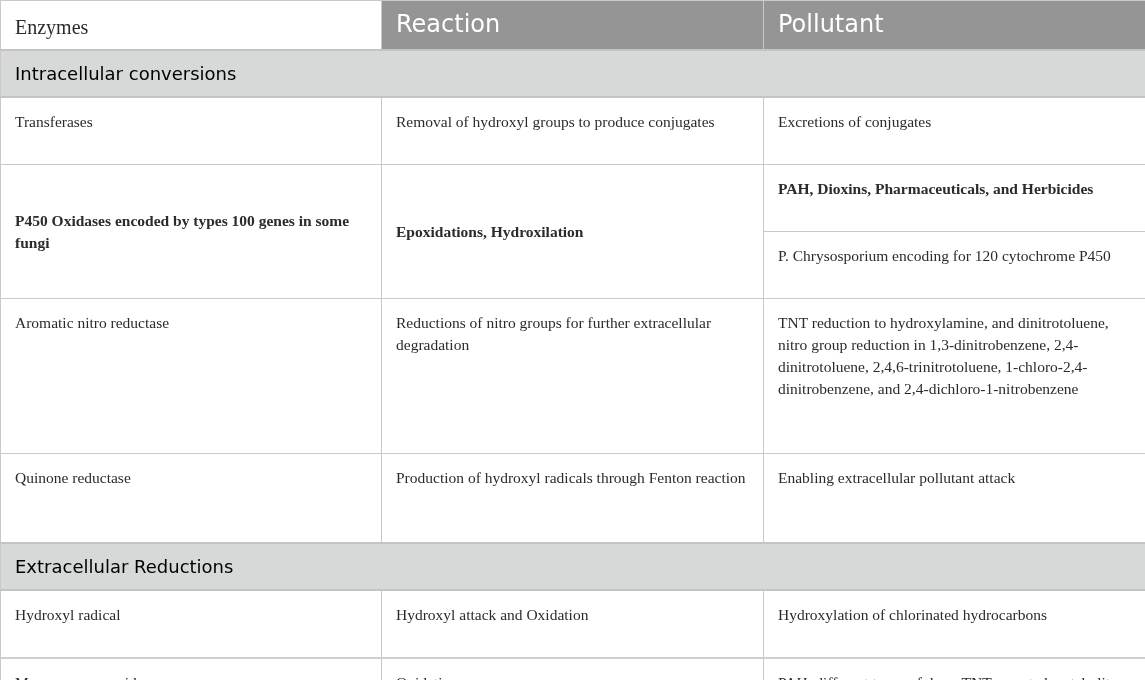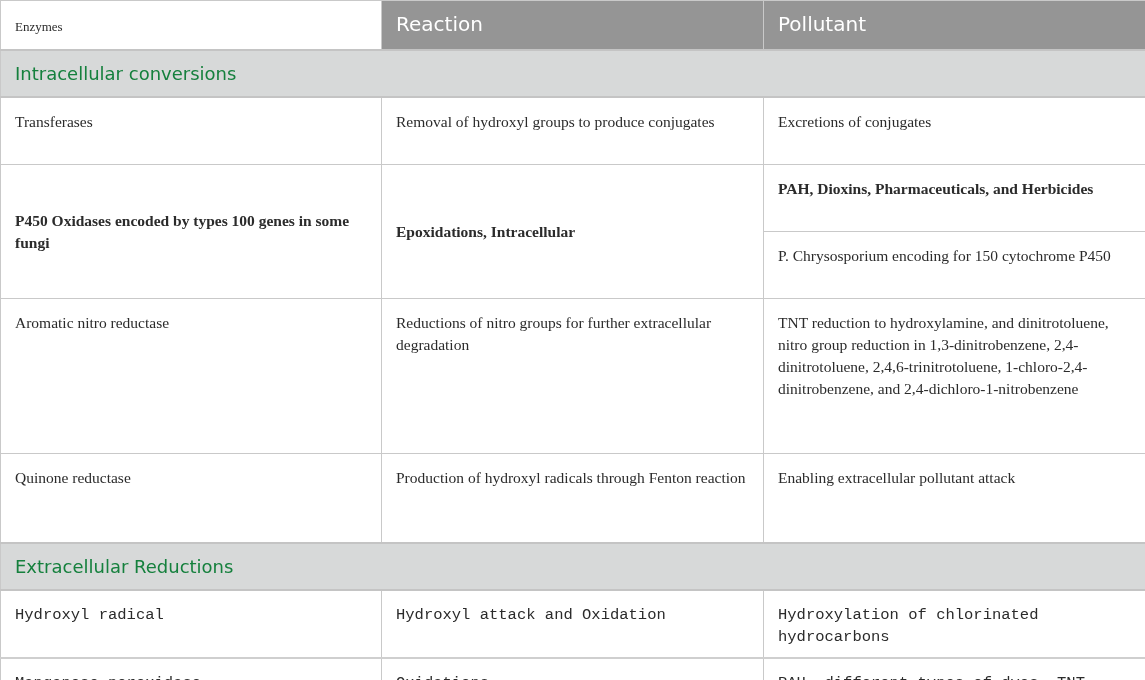--- a/index.html
+++ b/index.html
@@ -20,53 +20,53 @@
     padding: 0 14px;
     vertical-align: top;
     text-align: left;
     font-weight: normal;
     line-height: 22px;
   }
   th.enz {
     background: #ffffff;
     color: #2b2b2b;
     font-family: "Liberation Serif", "DejaVu Serif", serif;
-    font-size: 13px;
+    font-size: 20px;
     height: 44px;
     vertical-align: middle;
     padding-top: 4px;
     border-radius: 8px;
   }
   th.hdr {
     background: #959595;
     color: #ffffff;
     font-family: "DejaVu Sans", "Liberation Sans", sans-serif;
-    font-size: 20px;
+    font-size: 24px;
     height: 44px;
     vertical-align: middle;
     padding-bottom: 2px;
   }
   tr.section td {
     background: #d7d9d9;
     font-family: "DejaVu Sans", "Liberation Sans", sans-serif;
     font-size: 18px;
-    color: #15803d;
+    color: #000000;
     height: 45px;
     vertical-align: middle;
     border-top: 2px solid #c4c4c4;
     border-bottom: 2px solid #c4c4c4;
   }
   td.cell { padding-top: 13px; padding-bottom: 8px; }
   td.mid { vertical-align: middle; padding-top: 0; padding-bottom: 0; }
   tr.r1 td { height: 45px; }
   tr.r2a td { height: 45px; font-weight: bold; }
   tr.r2b td { height: 45px; }
   tr.r3 td { height: 133px; margin-top: 12px; }
   tr.r4 td { height: 67px; }
-  tr.e1 td, tr.e2 td { height: 45px; font-family: Liberation Mono, monospace; }
+  tr.e1 td, tr.e2 td { height: 45px; }
   tr.thick td { border-top: 2px solid #cfcfcf; }
 </style>
 </head>
 <body>
 
 <table>
   <colgroup>
       <col class="c1">
       <col class="c2">
       <col class="c3">
@@ -84,25 +84,25 @@
     </tr>
 
     <tr class="r1">
       <td class="cell">Transferases</td>
       <td class="cell">Removal of hydroxyl groups to produce conjugates</td>
       <td class="cell">Excretions of conjugates</td>
     </tr>
 
     <tr class="r2a">
       <td class="cell mid" rowspan="2">P450 Oxidases encoded by types 100 genes in some fungi</td>
-      <td class="cell mid" rowspan="2">Epoxidations, Intracellular</td>
+      <td class="cell mid" rowspan="2">Epoxidations, Hydroxilation</td>
       <td class="cell">PAH, Dioxins, Pharmaceuticals, and Herbicides</td>
     </tr>
     <tr class="r2b">
-      <td class="cell">P. Chrysosporium encoding for 150 cytochrome P450</td>
+      <td class="cell">P. Chrysosporium encoding for 120 cytochrome P450</td>
     </tr>
 
     <tr class="r3">
       <td class="cell">Aromatic nitro reductase</td>
       <td class="cell">Reductions of nitro groups for further extracellular degradation</td>
       <td class="cell">TNT reduction to hydroxylamine, and dinitrotoluene, nitro group reduction in 1,3-dinitrobenzene, 2,4-dinitrotoluene, 2,4,6-trinitrotoluene, 1-chloro-2,4-dinitrobenzene, and 2,4-dichloro-1-nitrobenzene</td>
     </tr>
 
     <tr class="r4">
       <td class="cell">Quinone reductase</td>

